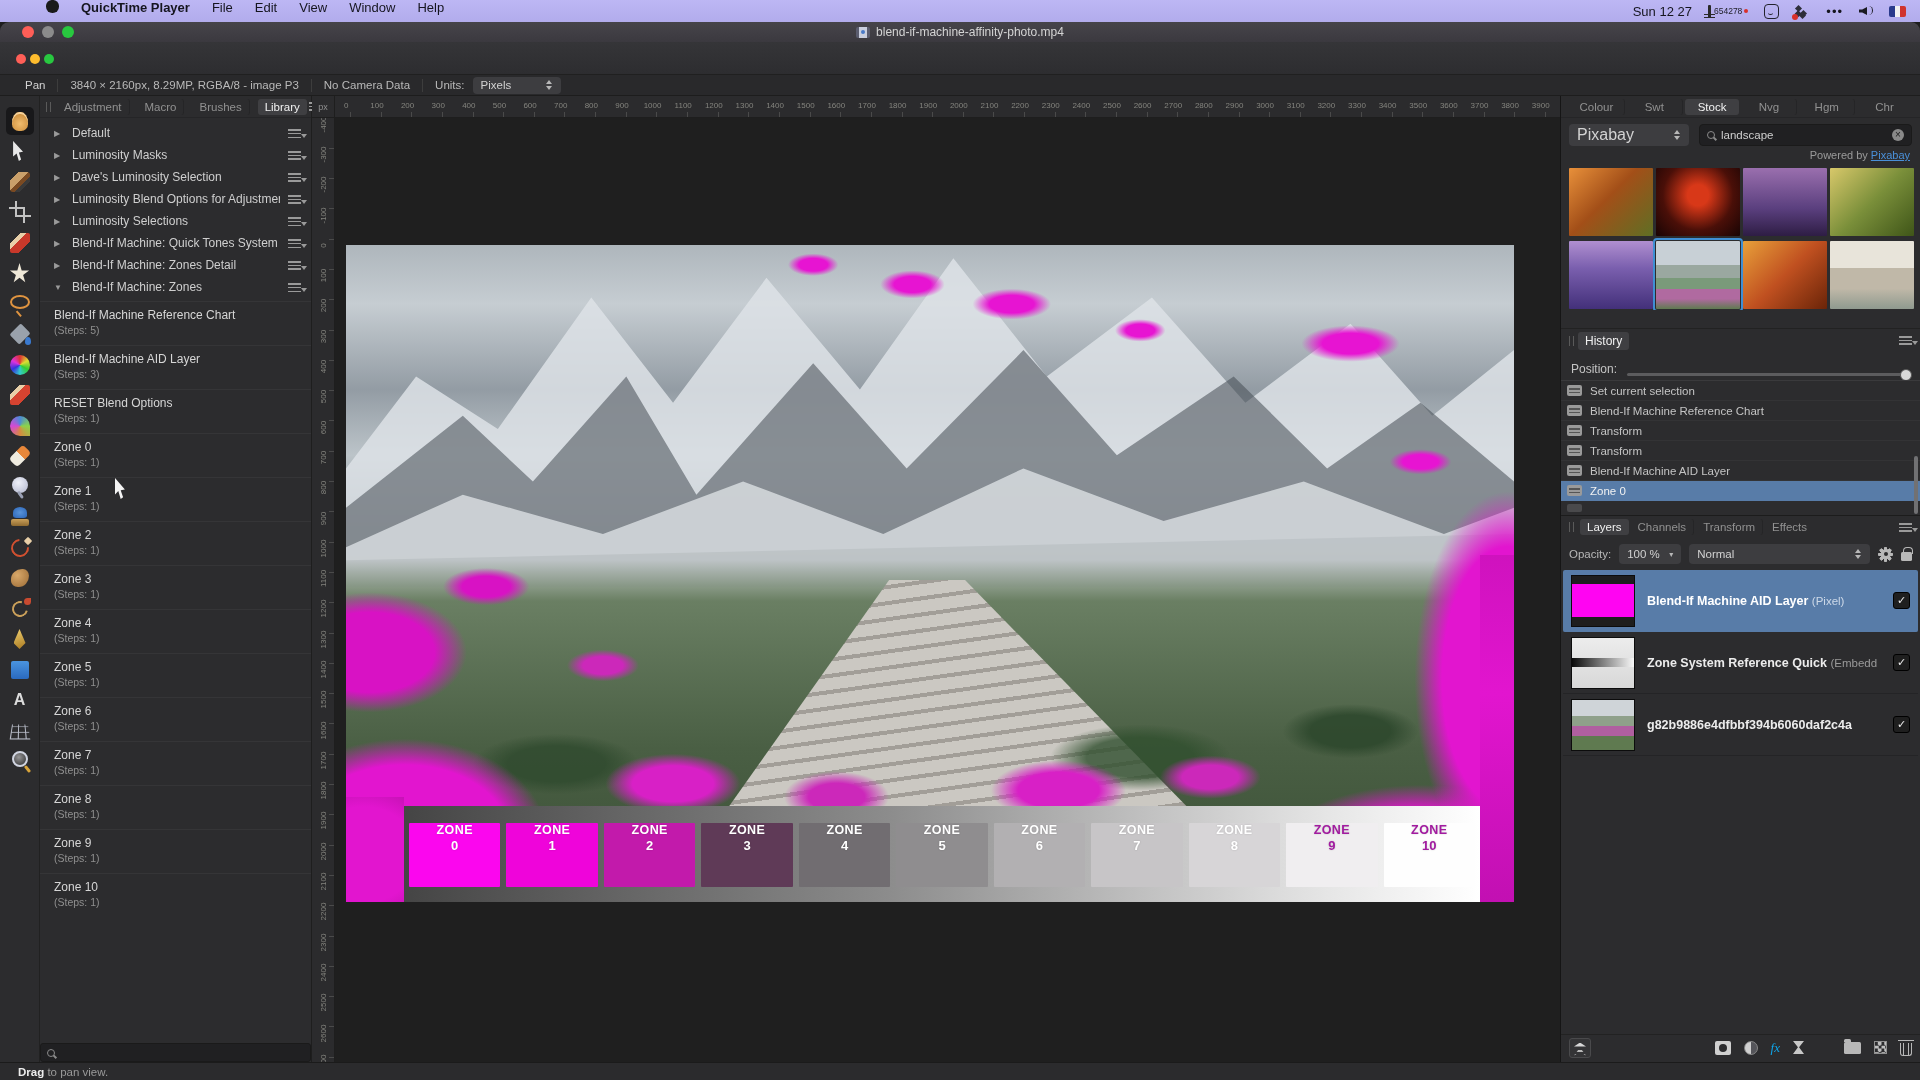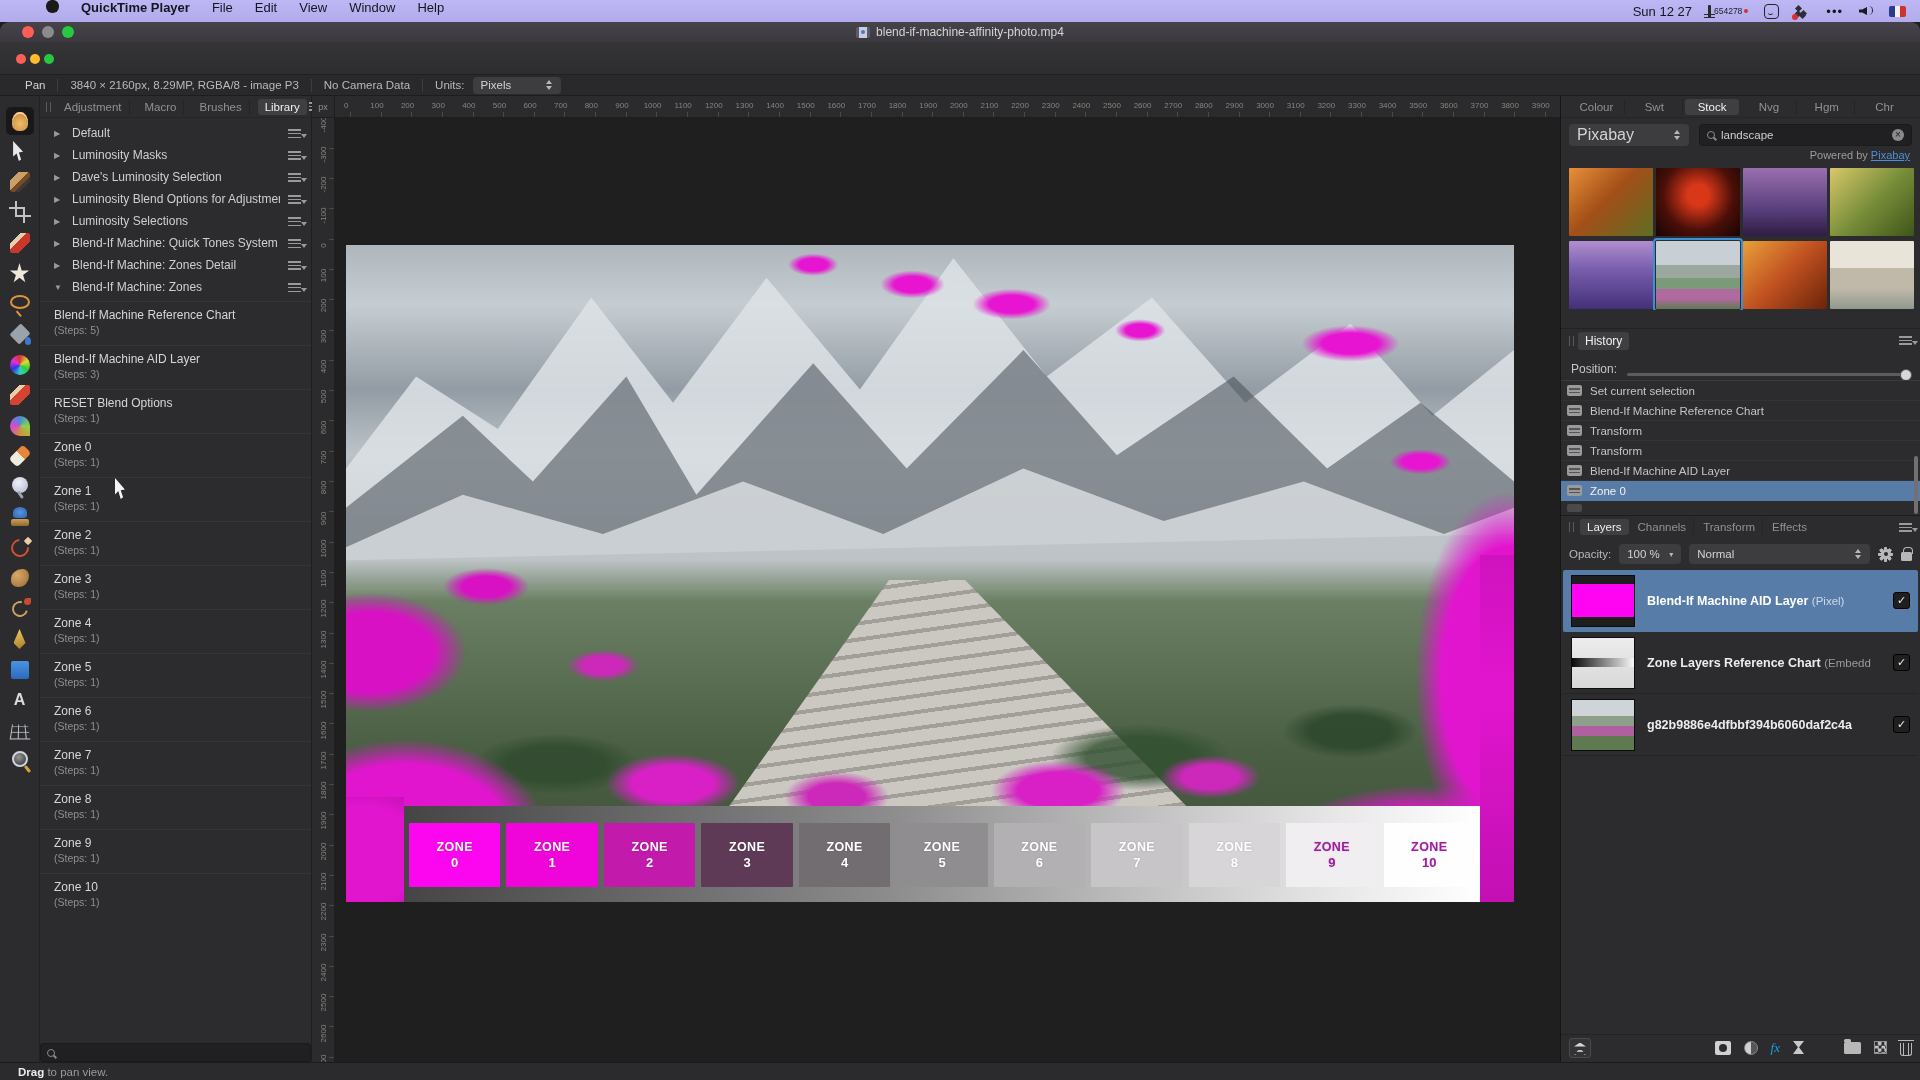--- a/index.html
+++ b/index.html
@@ -172,21 +172,21 @@
     radial-gradient(70px 26px at 86% 15%,#e714d2 0 40%,transparent 70%),
     radial-gradient(44px 18px at 92% 33%,#e714d2 0 40%,transparent 70%),
     radial-gradient(36px 16px at 40% 3%,#e714d2 0 40%,transparent 70%),
     radial-gradient(60px 26px at 12% 52%,#d812c4 0 40%,transparent 72%),
     radial-gradient(50px 22px at 22% 64%,#cc28ba 0 40%,transparent 72%);}
   #bushes{background-image:
     radial-gradient(110px 40px at 18% 79%,#2f4a2e 0 45%,transparent 75%),
     radial-gradient(120px 44px at 68% 78%,#31502f 0 45%,transparent 75%),
     radial-gradient(90px 36px at 86% 74%,#2a452a 0 45%,transparent 75%);opacity:.8;}
   #zonestrip{position:absolute;left:58px;top:561px;width:1076px;height:96px;background:linear-gradient(90deg,#454545,#8c8c8c 45%,#e6e6e6 86%,#ffffff);display:flex;gap:6px;padding:17px 5px 15px;}
-  .zone-sq{flex:1;border-radius:1px;display:flex;flex-direction:column;align-items:center;justify-content:center;font-weight:bold;text-shadow:0 0 2px rgba(0,0,0,.18);}
+  .zone-sq{flex:1;border-radius:1px;display:flex;flex-direction:column;align-items:center;font-weight:bold;text-shadow:0 0 2px rgba(0,0,0,.18);}
   .zone-sq .zword{font-size:12.5px;letter-spacing:.4px;line-height:15px;}
   .zone-sq .znum{font-size:13px;line-height:15px;}
   #flankL{position:absolute;left:0;top:552px;width:58px;height:105px;background:radial-gradient(90px 80px at 30% 55%,#e215cf 0 60%,#b810a8);}
   #flankR{position:absolute;right:0;top:310px;width:34px;height:347px;background:linear-gradient(180deg,#cf12be,#e215cf 40%,#c210b2);}
 
   
   #rightpanel{left:1560px;top:96px;width:360px;height:966px;background:#2c2c2e;border-left:1px solid #151515;}
   .rtabs{display:flex;align-items:center;height:22px;font-size:11.5px;color:#919191;padding:0 8px;gap:2px;border-bottom:1px solid #252527;}
   .rtabs .tab{flex:1;text-align:center;}
   #stockctl{position:absolute;left:8px;right:8px;top:28px;height:22px;display:flex;gap:10px;}
@@ -926,21 +926,21 @@
     <div id="layerrows">
 
         <div class="lrow selected">
           <span class="lthumb aid"></span>
           <span class="lname"><span>Blend-If Machine AID Layer</span> <span class="ltype">(Pixel)</span></span>
           <span class="chk">✓</span>
         </div>
 
         <div class="lrow">
           <span class="lthumb chart"></span>
-          <span class="lname"><span>Zone Layers Reference Chart</span> <span class="ltype">(Embedd</span></span>
+          <span class="lname"><span>Zone System Reference Quick</span> <span class="ltype">(Embedd</span></span>
           <span class="chk">✓</span>
         </div>
 
         <div class="lrow">
           <span class="lthumb photo"></span>
           <span class="lname"><span>g82b9886e4dfbbf394b6060daf2c4a</span> <span class="ltype"></span></span>
           <span class="chk">✓</span>
         </div>
       </div>
 

